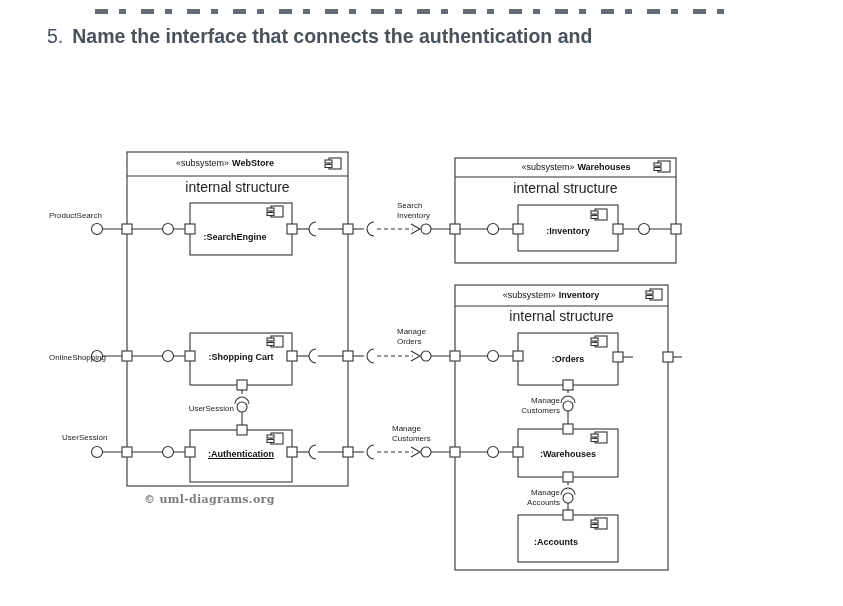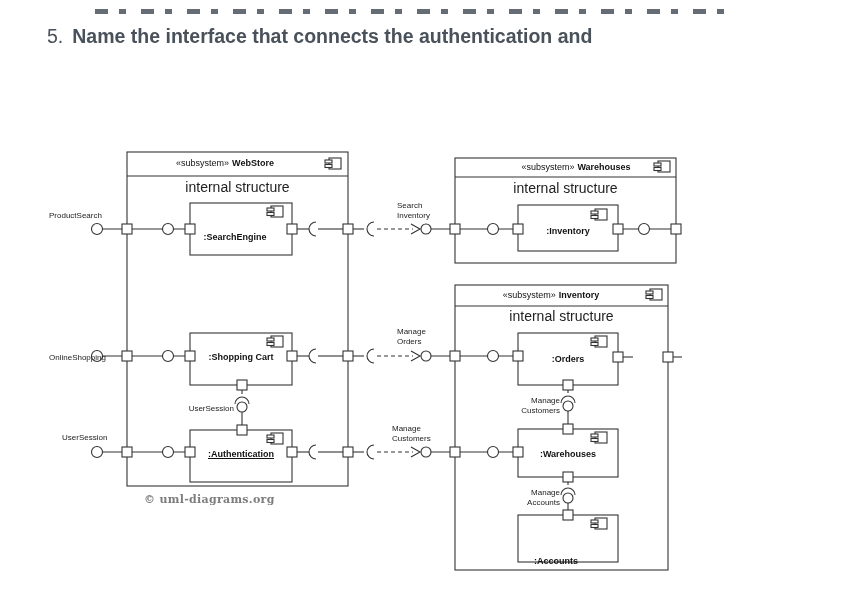--- a/index.html
+++ b/index.html
@@ -222,21 +222,21 @@
   <div class="sec" style="left:127px;top:182px;width:221px;">internal structure</div>
   <div class="sec" style="left:455px;top:183px;width:221px;">internal structure</div>
   <div class="sec" style="left:455px;top:311px;width:213px;">internal structure</div>
 
   <div class="cname" style="left:190px;top:232px;width:90px;">:SearchEngine</div>
   <div class="cname" style="left:190px;top:352px;width:102px;">:Shopping Cart</div>
   <div class="cname" style="left:190px;top:449px;width:102px;text-decoration:underline;">:Authentication</div>
   <div class="cname" style="left:518px;top:226px;width:100px;">:Inventory</div>
   <div class="cname" style="left:518px;top:354px;width:100px;">:Orders</div>
   <div class="cname" style="left:518px;top:449px;width:100px;">:Warehouses</div>
-  <div class="cname" style="left:518px;top:556px;width:76px;">:Accounts</div>
+  <div class="cname" style="left:518px;top:537px;width:76px;">:Accounts</div>
 
   <div class="lbl" style="left:49px;top:211px;">ProductSearch</div>
   <div class="lbl" style="left:49px;top:338px;margin-top:15px;">OnlineShopping</div>
   <div class="lbl" style="left:62px;top:433px;">UserSession</div>
 
   <div class="lbl ctr" style="left:397px;top:201px;width:56px;">
     <div>Search</div>
     <div>Inventory</div>
   </div>
   <div class="lbl ctr" style="left:397px;top:327px;width:56px;">

